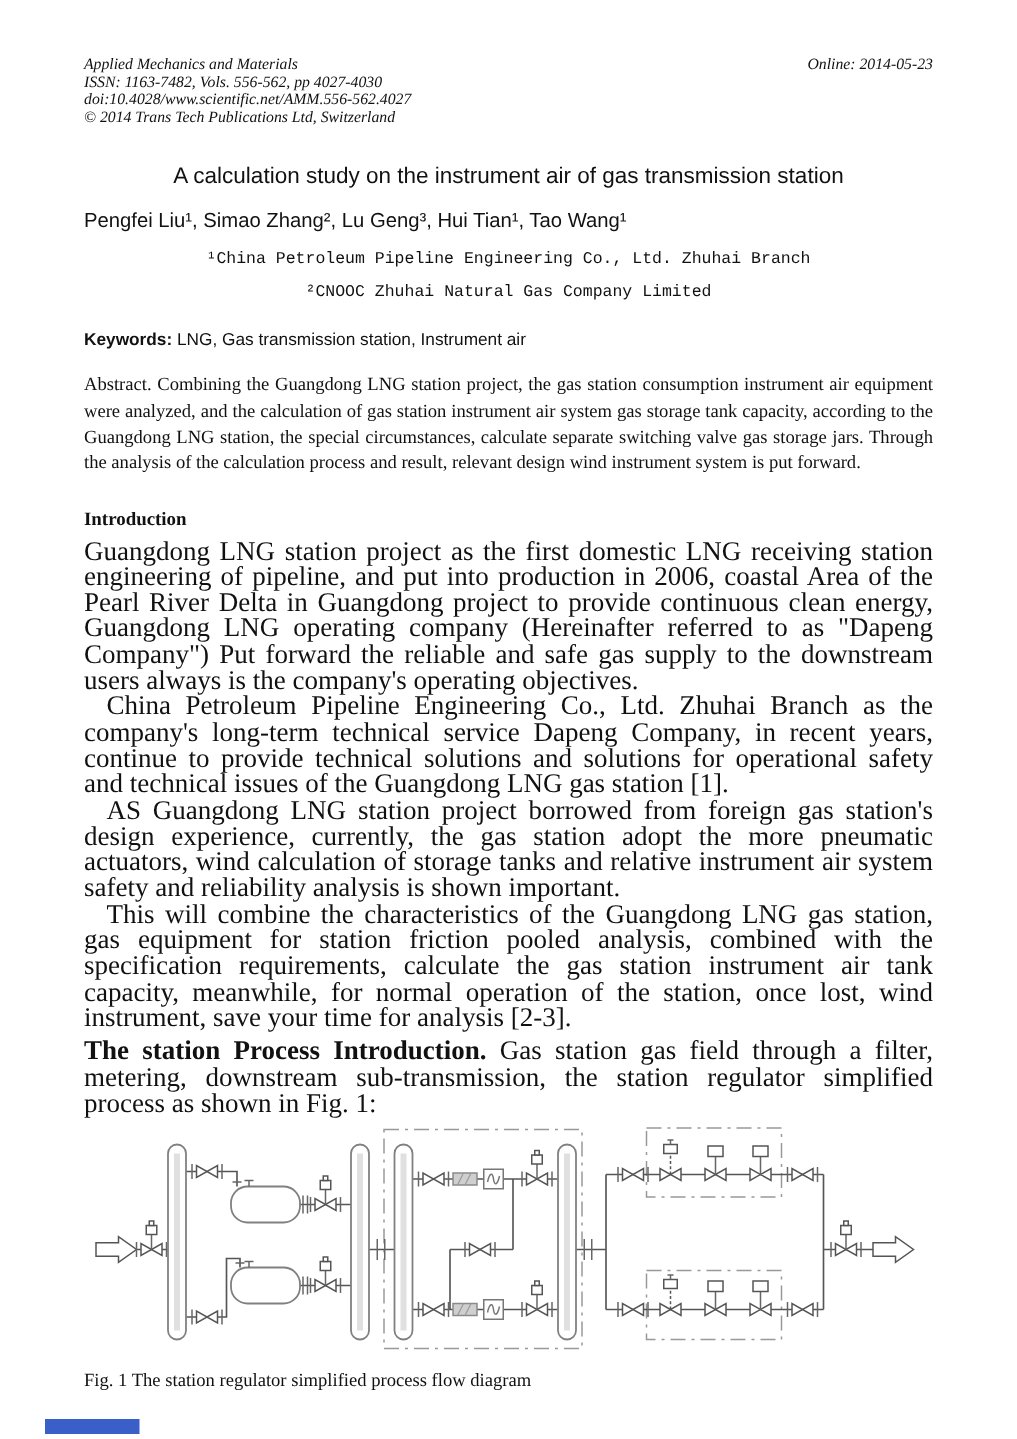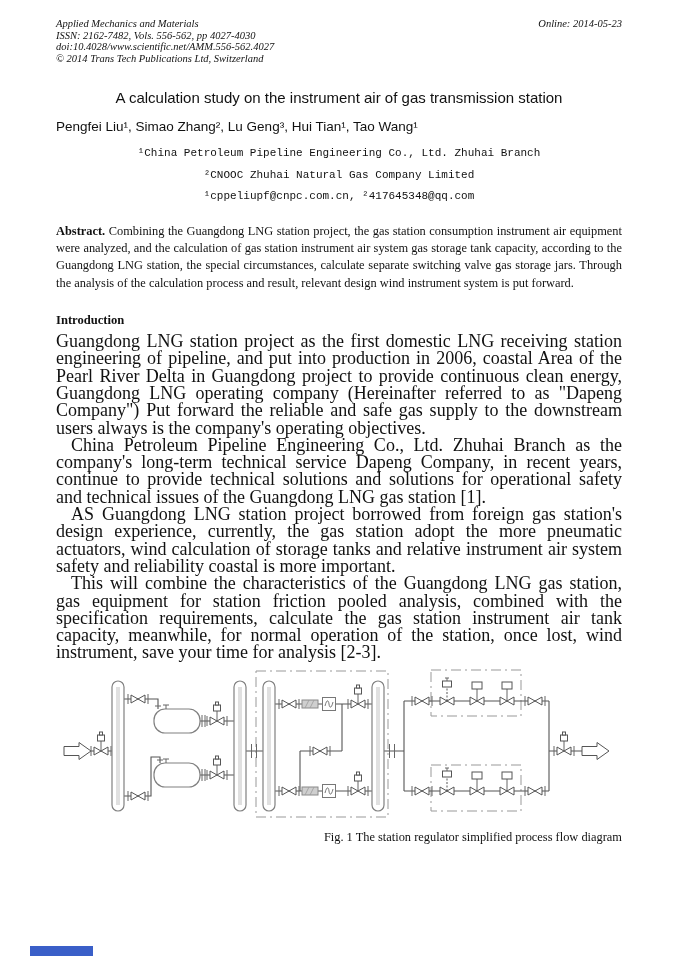--- a/index.html
+++ b/index.html
@@ -1,91 +1,96 @@
 <!DOCTYPE html>
 <html><head>
 <meta charset="utf-8">
 <style>
   html,body{margin:0;padding:0;}
   body{width:678px;height:959px;background:#ffffff;position:relative;
        font-family:"Liberation Serif", serif;color:#111;}
   .page{position:absolute;inset:0;background:#fff;overflow:hidden;}
-  .content{padding:18px 56px 0 56px;}
+  .content{padding:18px 56px 0 56px;margin-top:20px;}
 
   
   .jheader{display:flex;justify-content:space-between;align-items:flex-start;}
   .jheader .left div, .jheader .right{font-style:italic;font-size:10.5px;line-height:11.6px;}
   .jheader .right{white-space:nowrap;}
 
   
   .title{font-family:"Liberation Sans", sans-serif;font-weight:normal;font-size:15px;
          text-align:center;margin-top:25px;}
   .authors{font-family:"Liberation Sans", sans-serif;font-size:13.5px;margin-top:13px;}
   .affils{margin-top:9px;}
   .affil{font-family:Liberation Mono, monospace;font-size:11px;line-height:21.5px;text-align:center;}
 
   .keywords{font-family:"Liberation Sans", sans-serif;font-size:11.5px;margin-top:15px;}
   .keywords b{font-weight:bold;}
 
   .abstract{font-size:12.4px;line-height:17.3px;text-align:justify;margin-top:15px;}
-  .abstract b{font-weight:bold;}
+  .abstract b{font-weight:normal;}
 
   .secheading{font-size:12.6px;font-weight:bold;margin-top:21px;}
   .body-par{font-size:18px;line-height:17.3px;text-align:justify;margin:0;}
   .first-par{margin-top:5px;}
   .indent{text-indent:15px;}
   .runin{margin-top:5px;}
   .runin b{font-weight:bold;}
 
   
   .figwrap{margin-top:7px;text-align:center;}
-  .figcaption{font-size:12.4px;text-align:right;margin-top:3px;}
+  .figcaption{font-size:12.4px;text-align:left;margin-top:3px;}
 
   .footer-bar{position:absolute;left:30px;top:946px;width:63px;height:10px;background:#3a5fc8;}
 
   svg .pipe{stroke:#555;stroke-width:1.1;fill:none;}
   svg .tick{stroke:#666;stroke-width:1;fill:none;}
   svg .dashbox{fill:none;stroke:#999;stroke-width:1;stroke-dasharray:10 4 2 4;}
 </style>
 </head>
 <body>
 
 <div class="page">
   <div class="content">
 
     <div class="jheader">
       <div class="left">
         <div>Applied Mechanics and Materials</div>
-        <div>ISSN: 2162-7482, Vols. 556-562, pp 4027-4030</div>
+        <div>ISSN: 1163-7482, Vols. 556-562, pp 4027-4030</div>
         <div>doi:10.4028/www.scientific.net/AMM.556-562.4027</div>
         <div>© 2014 Trans Tech Publications Ltd, Switzerland</div>
       </div>
       <div class="right">Online: 2014-05-23</div>
     </div>
 
     <div class="title">A calculation study on the instrument air of gas transmission station</div>
     <div class="authors">Pengfei Liu¹, Simao Zhang², Lu Geng³, Hui Tian¹, Tao Wang¹</div>
 
     <div class="affils">
       <div class="affil">¹China Petroleum Pipeline Engineering Co., Ltd. Zhuhai Branch</div>
       <div class="affil">²CNOOC Zhuhai Natural Gas Company Limited</div>
-      <div class="affil">¹cppeliupf@cnpc.com.cn, ²417645348@qq.com</div>
-    </div>
-
+    </div>
+
+    <div class="keywords">
+      <b>Keywords:</b><span> LNG, Gas transmission station, Instrument air</span>
+    </div>
 
     <div class="abstract">
       <b>Abstract.</b><span> Combining the Guangdong LNG station project, the gas station consumption instrument air equipment were analyzed, and the calculation of gas station instrument air system gas storage tank capacity, according to the Guangdong LNG station, the special circumstances, calculate separate switching valve gas storage jars. Through the analysis of the calculation process and result, relevant design wind instrument system is put forward.</span>
     </div>
 
     <div class="secheading">Introduction</div>
     <p class="body-par first-par">Guangdong LNG station project as the first domestic LNG receiving station engineering of pipeline, and put into production in 2006, coastal Area of the Pearl River Delta in Guangdong project to provide continuous clean energy, Guangdong LNG operating company (Hereinafter referred to as "Dapeng Company") Put forward the reliable and safe gas supply to the downstream users always is the company's operating objectives.</p>
     <p class="body-par indent">China Petroleum Pipeline Engineering Co., Ltd. Zhuhai Branch as the company's long-term technical service Dapeng Company, in recent years, continue to provide technical solutions and solutions for operational safety and technical issues of the Guangdong LNG gas station [1].</p>
-    <p class="body-par indent">AS Guangdong LNG station project borrowed from foreign gas station's design experience, currently, the gas station adopt the more pneumatic actuators, wind calculation of storage tanks and relative instrument air system safety and reliability coastal is more important.</p>
+    <p class="body-par indent">AS Guangdong LNG station project borrowed from foreign gas station's design experience, currently, the gas station adopt the more pneumatic actuators, wind calculation of storage tanks and relative instrument air system safety and reliability analysis is shown important.</p>
     <p class="body-par indent">This will combine the characteristics of the Guangdong LNG gas station, gas equipment for station friction pooled analysis, combined with the specification requirements, calculate the gas station instrument air tank capacity, meanwhile, for normal operation of the station, once lost, wind instrument, save your time for analysis [2-3].</p>
 
+    <p class="body-par runin">
+      <b>The station Process Introduction.</b><span> Gas station gas field through a filter, metering, downstream sub-transmission, the station regulator simplified process as shown in Fig. 1:</span>
+    </p>
 
     <div class="figwrap">
       <svg width="554" height="154" viewBox="0 0 554 154">
         <defs>
           <g id="sym-valve">
             <path class="tick" d="M-10,-5 V5 M10,-5 V5"></path>
             <path d="M-7,-4 L-7,4 L7,-4 L7,4 Z" fill="#fff" stroke="#555" stroke-width="1"></path>
           </g>
           <g id="sym-valveA">
             <use href="#sym-valve"></use>

